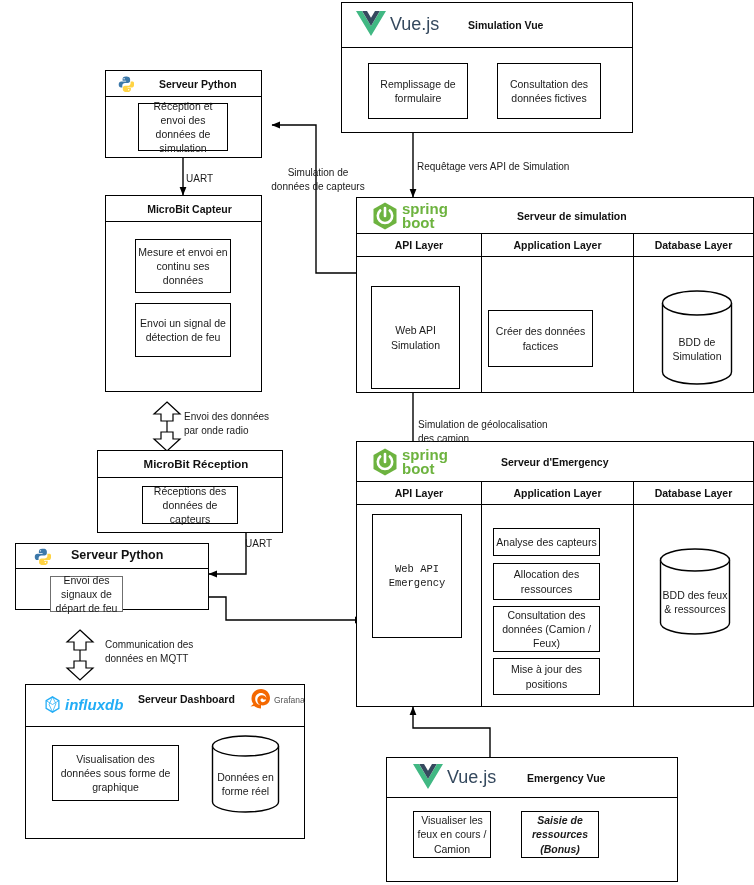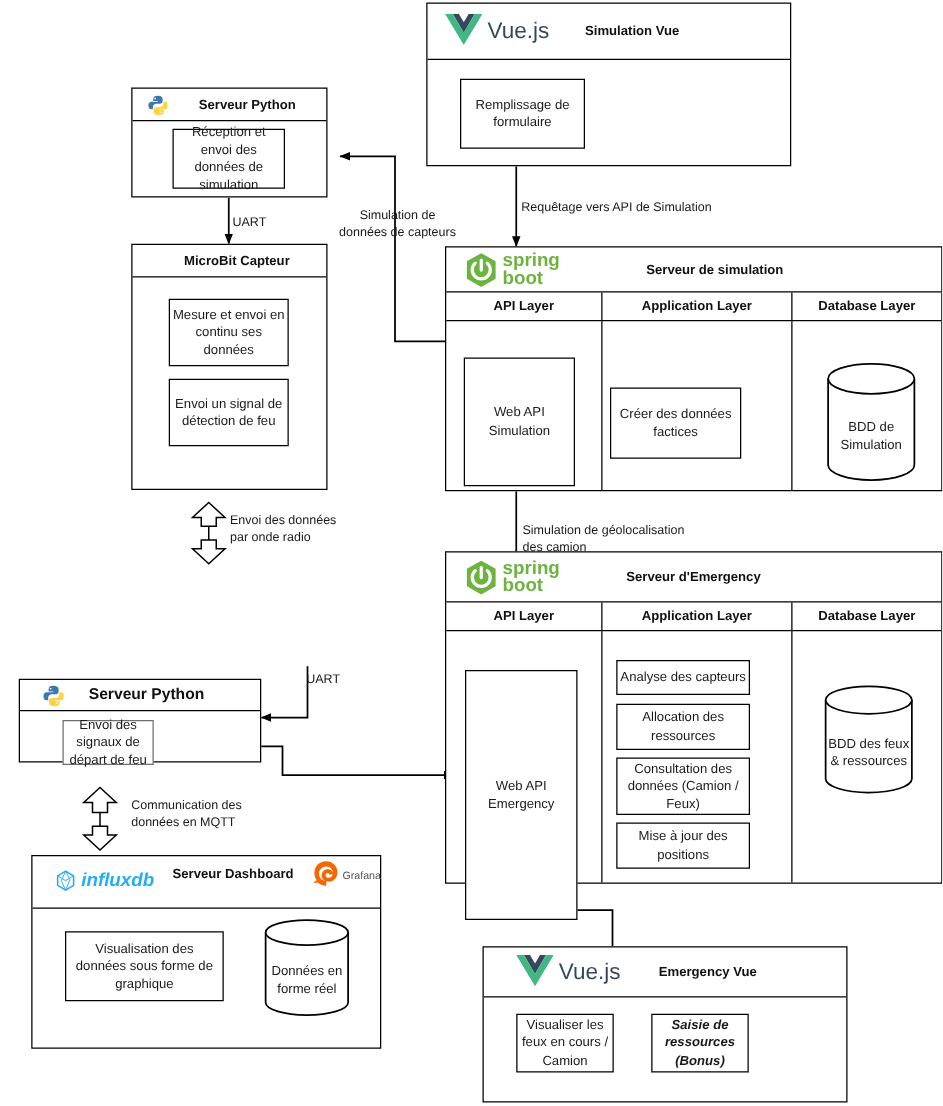--- a/index.html
+++ b/index.html
@@ -71,20 +71,21 @@
       <div class="logo" style="left:14px;top:8px;">
         <svg width="30" height="26" viewBox="0 0 30 26">
           <path d="M0,0 L6,0 L15,15 L24,0 L30,0 L15,25 Z" fill="#41B883"></path>
           <path d="M6.2,0 L11,0 L15,6.8 L19,0 L23.8,0 L15,15 Z" fill="#35495E"></path>
         </svg>
         <span style="font-size:18px;color:#35495E;margin-left:4px;">Vue.js</span>
       </div>
       <div class="hdr-title" style="position:absolute;left:114px;top:16px;">Simulation Vue</div>
     </div>
     <div class="inner" style="left:26px;top:60px;width:100px;height:56px;">Remplissage de formulaire</div>
+    <div class="inner" style="left:155px;top:60px;width:104px;height:56px;">Consultation des données fictives</div>
   </div>
 
   <div class="box" style="left:105px;top:70px;width:157px;height:88px;">
     <div class="hdr" style="left:0;top:0;width:100%;height:26px;">
       <div class="logo" style="left:12px;top:5px;">
         <svg width="16" height="16" viewBox="0 0 16 16">
           <path d="M7.9,0.6 C5.4,0.6 4.6,1.7 4.6,3.2 L4.6,4.8 L8.1,4.8 L8.1,5.4 L3.3,5.4
                    C1.8,5.4 0.7,6.3 0.7,8.4 C0.7,10.3 1.6,11.4 3.1,11.4 L4.3,11.4 L4.3,9.6
                    C4.3,8.1 5.5,7.0 7.0,7.0 L9.9,7.0 C11.2,7.0 12.1,6.1 12.1,4.8 L12.1,3.2
                    C12.1,1.9 11.1,0.9 9.8,0.7 C9.2,0.6 8.5,0.6 7.9,0.6 Z
@@ -105,20 +106,26 @@
   </div>
 
   <div class="box" style="left:105px;top:195px;width:157px;height:197px;">
     <div class="hdr" style="left:0;top:0;width:100%;height:26px;justify-content:center;">
       <div class="hdr-title">MicroBit Capteur</div>
     </div>
     <div class="inner" style="left:29px;top:43px;width:96px;height:54px;">Mesure et envoi en continu ses données</div>
     <div class="inner" style="left:29px;top:107px;width:96px;height:54px;">Envoi un signal de détection de feu</div>
   </div>
 
+  <div class="box" style="left:97px;top:450px;width:186px;height:83px;">
+    <div class="hdr" style="left:0;top:0;width:100%;height:27px;justify-content:center;">
+      <div class="hdr-title" style="font-size:11.5px;">MicroBit Réception</div>
+    </div>
+    <div class="inner" style="left:44px;top:35px;width:96px;height:38px;">Réceptions des données de capteurs</div>
+  </div>
 
   <div class="box" style="left:15px;top:543px;width:194px;height:67px;">
     <div class="hdr" style="left:0;top:0;width:100%;height:25px;">
       <div class="logo" style="left:18px;top:4px;">
         <svg width="17" height="17" viewBox="0 0 16 16">
           <path d="M7.9,0.6 C5.4,0.6 4.6,1.7 4.6,3.2 L4.6,4.8 L8.1,4.8 L8.1,5.4 L3.3,5.4
                    C1.8,5.4 0.7,6.3 0.7,8.4 C0.7,10.3 1.6,11.4 3.1,11.4 L4.3,11.4 L4.3,9.6
                    C4.3,8.1 5.5,7.0 7.0,7.0 L9.9,7.0 C11.2,7.0 12.1,6.1 12.1,4.8 L12.1,3.2
                    C12.1,1.9 11.1,0.9 9.8,0.7 C9.2,0.6 8.5,0.6 7.9,0.6 Z
                    M6.1,2.0 C6.5,2.0 6.8,2.3 6.8,2.7 C6.8,3.1 6.5,3.4 6.1,3.4
@@ -218,21 +225,21 @@
         </div>
       </div>
       <div class="hdr-title" style="position:absolute;left:132px;top:14px;">Serveur d'Emergency</div>
     </div>
     <div class="layerbar" style="left:0;top:40px;width:124px;height:23px;">API Layer</div>
     <div class="layerbar" style="left:124px;top:40px;width:152px;height:23px;border-left:1.4px solid #000;">Application Layer</div>
     <div class="layerbar" style="left:276px;top:40px;width:120px;height:23px;border-left:1.4px solid #000;">Database Layer</div>
     <div class="vdiv" style="left:124px;top:63px;height:201px;"></div>
     <div class="vdiv" style="left:276px;top:63px;height:201px;"></div>
 
-    <div class="inner" style="left:15px;top:94px;width:90px;height:200px;">Web API Emergency</div>
+    <div class="inner" style="left:15px;top:72px;width:90px;height:124px;font-family:Liberation Mono, monospace;">Web API Emergency</div>
 
     <div class="inner" style="left:136px;top:86px;width:107px;height:28px;">Analyse des capteurs</div>
     <div class="inner" style="left:136px;top:121px;width:107px;height:37px;">Allocation des ressources</div>
     <div class="inner" style="left:136px;top:164px;width:107px;height:46px;">Consultation des données (Camion / Feux)</div>
     <div class="inner" style="left:136px;top:216px;width:107px;height:37px;">Mise à jour des positions</div>
 
     <div class="cyl" style="left:302px;top:106px;width:72px;height:88px;">
       <svg width="72" height="88" viewBox="0 0 72 88">
         <path d="M1.5,12 L1.5,75 A34.5,11 0 0 0 70.5,75 L70.5,12" fill="#fff" stroke="#000" stroke-width="1.4"></path>
         <ellipse cx="36" cy="12" rx="34.5" ry="11" fill="#fff" stroke="#000" stroke-width="1.4"></ellipse>

